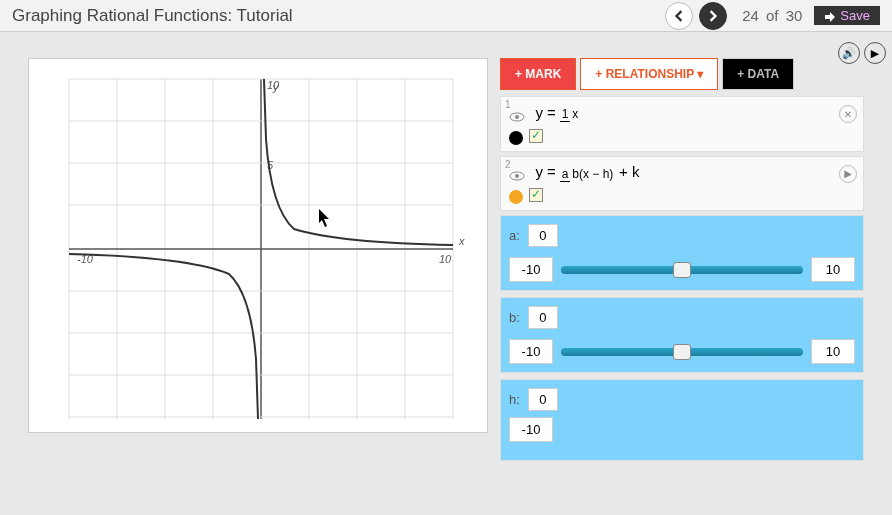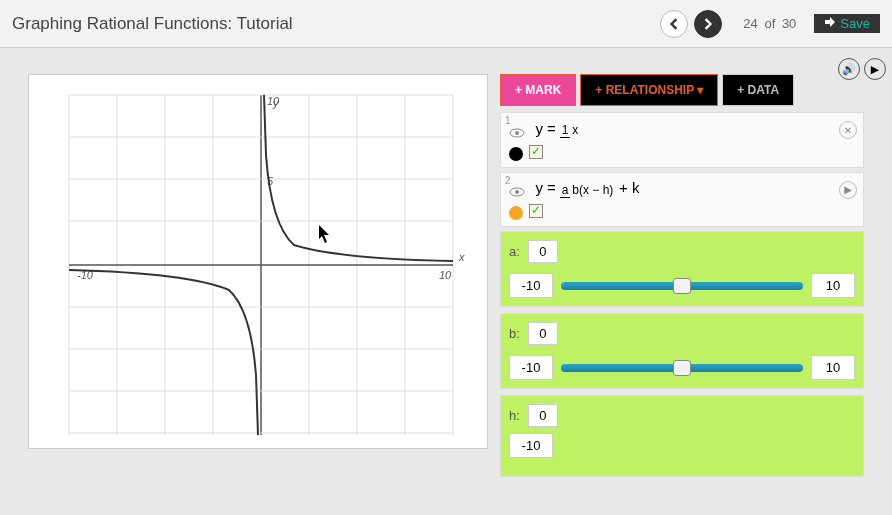--- a/index.html
+++ b/index.html
@@ -1,52 +1,52 @@
 <!DOCTYPE html>
 <html><head>
 <meta charset="utf-8">
 <style>
 *{box-sizing:border-box;margin:0;padding:0;font-family:Arial,Helvetica,sans-serif}
 body{background:#e8e8e8;width:892px;height:515px;overflow:hidden}
-.titlebar{height:48px;background:#f2f2f2;border-bottom:1px solid #ccc;display:flex;align-items:center;padding:0 12px;color:#444}
+.titlebar{height:32px;background:#f2f2f2;border-bottom:1px solid #ccc;display:flex;align-items:center;padding:0 12px;color:#444}
 .titlebar .t{font-size:17px;flex:1}
 .titlebar .circ{width:28px;height:28px;border-radius:50%;background:#fff;border:1px solid #bbb;display:flex;align-items:center;justify-content:center;margin:0 3px;cursor:pointer}
 .titlebar .circ.dark{background:#333;color:#fff;border-color:#333}
 .titlebar .circ svg{width:12px;height:12px}
-.titlebar .pg{font-size:13px;color:#666;margin:0 18px}
-.titlebar .save{background:#333;color:#14b8a6;padding:2px 10px;font-size:13px;display:flex;align-items:flex-start;gap:4px;cursor:pointer}
+.titlebar .pg{font-size:15px;color:#666;margin:0 12px}
+.titlebar .save{background:#333;color:#f0abfc;padding:2px 10px;font-size:13px;display:flex;align-items:flex-end;gap:4px;cursor:pointer}
 .titlebar .save svg{width:12px;height:12px}
 .content{padding:12px 18px 0 18px;position:relative}
 .instr{font-size:15px;color:#222;line-height:1.4;max-width:760px}
 .rf{position:absolute;right:6px;top:10px;display:flex;gap:4px}
 .rf .rc{width:22px;height:22px;border-radius:50%;border:1.5px solid #555;display:flex;align-items:center;justify-content:center;font-size:11px}
 .work{display:flex;gap:12px;margin-top:14px;padding:0 10px}
 .graphbox{width:460px;height:375px;background:#fff;border:1px solid #ccc;position:relative;overflow:hidden}
 .grid line{stroke:#ddd;stroke-width:1}
 .grid line.axis{stroke:#555;stroke-width:1.5}
 .grid text{font-size:11px;fill:#555;font-style:italic}
 .curve{stroke:#333;stroke-width:2;fill:none}
 .sidepanel{flex:1;min-width:0}
 .tabs{display:flex;gap:4px;margin-bottom:6px}
-.tab{font-size:12px;font-weight:bold;padding:8px 14px;background:#000000;border:1px solid #ccc;color:#888;cursor:pointer}
-.tab.mark{background:#ec4899;color:#fff;border-color:#e85a2c}
+.tab{font-size:12px;font-weight:bold;padding:8px 14px;background:#ffffff;border:1px solid #ccc;color:#888;cursor:pointer}
+.tab.mark{background:#ef4444;color:#fff;border-color:#e85a2c}
 .tab.rel{color:#e85a2c;border-color:#e85a2c}
 .tab.data{background:#000000;color:#bbb}
 .eqrow{background:#fafafa;border:1px solid #ddd;padding:6px 8px;margin-bottom:4px;position:relative}
 .eqrow .num{position:absolute;left:4px;top:2px;font-size:10px;color:#999}
 .eqrow .eye{width:16px;height:10px;display:inline-block;vertical-align:middle;margin-right:6px}
 .eqrow .eye svg{width:16px;height:10px}
 .eqrow .eq{font-family:'Times New Roman',serif;font-size:15px;vertical-align:middle}
 .eqrow .dot{width:14px;height:14px;border-radius:50%;display:inline-block;vertical-align:middle;margin:4px 6px 0 0}
 .eqrow .dot.blk{background:#000}
 .eqrow .dot.org{background:#f5a623}
 .eqrow .chk{width:14px;height:14px;border:1px solid #888;display:inline-block;vertical-align:middle;background:#fdf6d8;position:relative}
 .eqrow .chk::after{content:"✓";position:absolute;left:1px;top:-2px;font-size:12px;color:#2a7}
 .eqrow .xb{position:absolute;right:6px;top:8px;width:18px;height:18px;border-radius:50%;border:1px solid #bbb;display:flex;align-items:center;justify-content:center;font-size:10px;color:#888;cursor:pointer}
-.pgroup{background:#bef264;border:1px solid #ddd;padding:8px;margin-bottom:6px}
+.pgroup{background:#7dd3fc;border:1px solid #ddd;padding:8px;margin-bottom:6px}
 .pgroup .lbl{font-size:13px;color:#555}
 .pgroup .val{display:inline-block;border:1px solid #ccc;background:#fff;padding:3px 10px;font-size:13px;margin-left:4px;min-width:26px;text-align:center}
 .sliderrow{display:flex;align-items:center;gap:8px;margin-top:10px}
 .sliderrow .end{width:44px;text-align:center;border:1px solid #ccc;background:#fff;padding:4px 0;font-size:13px}
 .track{flex:1;height:8px;background:linear-gradient(#2aa6c9,#1e7fa0);border-radius:4px;position:relative}
 .thumb{position:absolute;top:50%;left:50%;transform:translate(-50%,-50%);width:18px;height:16px;background:#f2f2f2;border:1px solid #888;border-radius:3px;cursor:pointer}
 .frac{display:inline-block;vertical-align:middle;text-align:center;font-size:12px;line-height:1}
 .frac .n{border-bottom:1px solid #000;padding:0 2px}
 .frac .d{padding:0 2px}
 </style>

